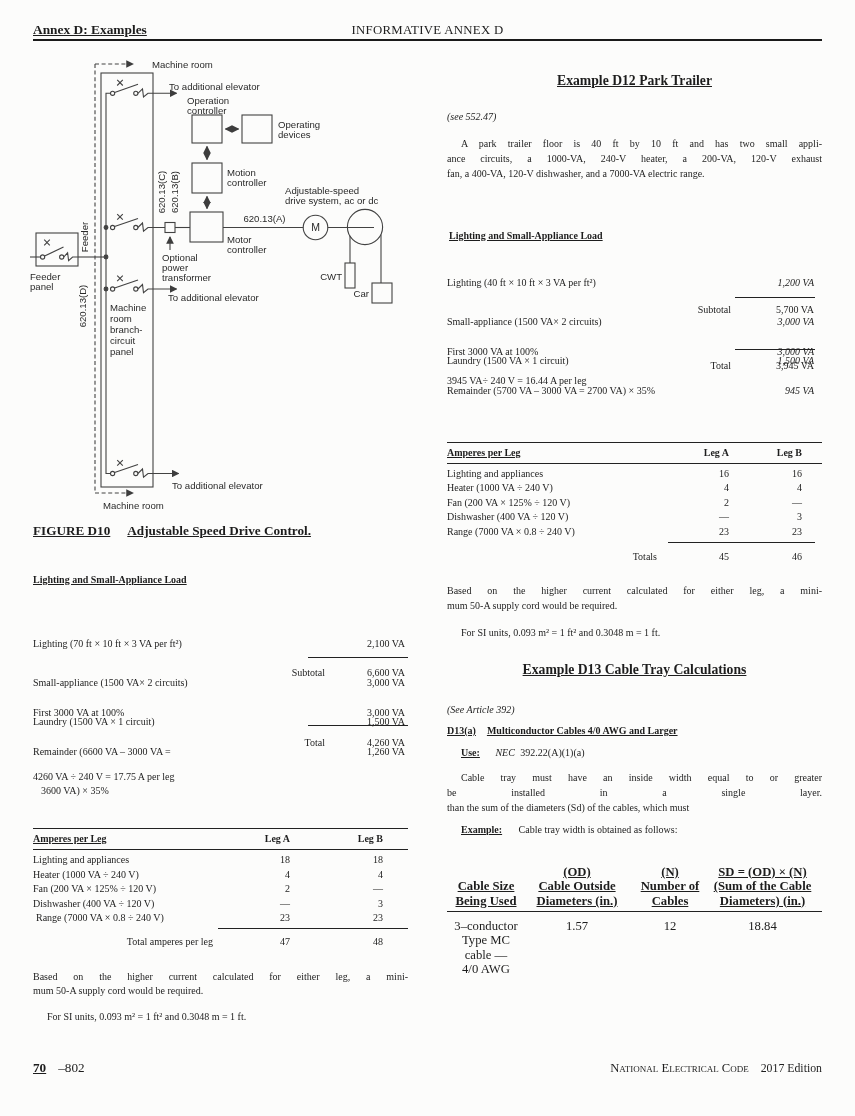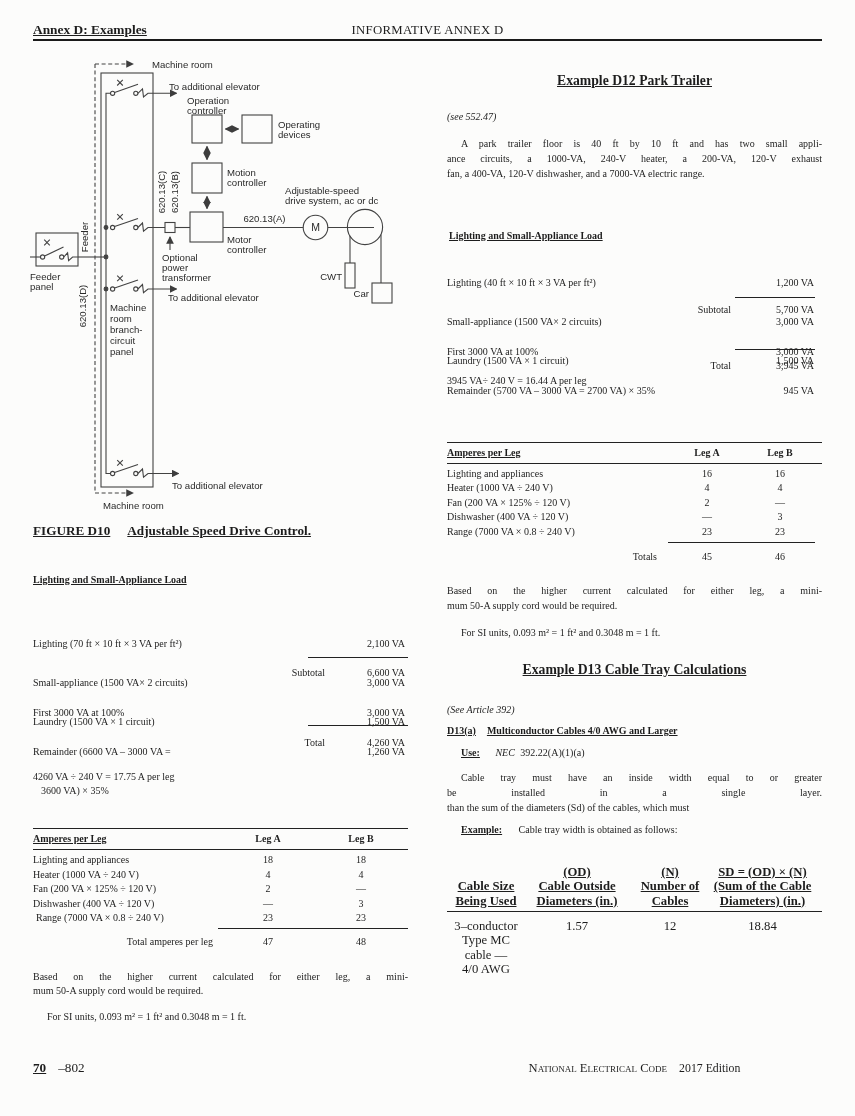--- a/index.html
+++ b/index.html
@@ -5,27 +5,27 @@
   html,body{margin:0;padding:0;background:#ffffff;}
   .page{position:relative;width:855px;height:1116px;background:#fcfcfb;
         font-family:"Liberation Serif","DejaVu Serif",serif;color:#1d1d1d;overflow:hidden;}
   .abs{position:absolute;}
   .b{font-weight:bold;text-decoration:underline;}
   .i{font-style:italic;}
   .sz{font-size:10px;line-height:14.5px;}
   .ctr{text-align:center;}
   .lrow{display:flex;justify-content:space-between;height:15px;margin-top:24px;}
   .val{padding-right:3px;}
-  .valr{padding-right:8px;}
+  .valr{padding-right:8px;font-style:italic;}
   .slab{position:absolute;}
   .sval{position:absolute;}
   .trule{position:absolute;left:0;width:100%;border-top:1.3px solid #222;}
   .prule{position:absolute;border-top:1.3px solid #222;}
   .arow{position:absolute;left:0;width:100%;height:14.5px;}
-  .cc{position:absolute;width:44px;text-align:center;}
+  .cc{position:absolute;width:44px;text-align:right;}
   .tlab{position:absolute;left:0;text-align:right;}
   .plines > div{height:auto;}
   .just > div{text-align:justify;text-align-last:justify;}
   .just > div:last-child{text-align-last:left;}
   .find > div:first-child{padding-left:14px;}
   .lh15 > div{line-height:15px;}
   .lh145 > div{line-height:14.5px;}
   .hrule{position:absolute;border-top:2.4px solid #1a1a1a;}
   .figtext{font-family:"Liberation Sans","DejaVu Sans",sans-serif;font-size:9.6px;fill:#2a2a2a;}
   .sc{font-variant:small-caps;}
@@ -341,17 +341,17 @@
         <div>4/0 AWG</div>
       </div>
     <div class="abs ctr" style="left:80px;top:54.5px;width:100px">1.57</div>
     <div class="abs ctr" style="left:183px;top:54.5px;width:80px">12</div>
     <div class="abs ctr" style="left:256px;top:54.5px;width:119px">18.84</div>
   </div>
 
   <div class="abs" style="left:33px;top:1060px;font-size:13.2px">
     <span class="b">70</span><span style="margin-left:12px">–802</span>
   </div>
-  <div class="abs" style="left:447px;top:1061px;width:375px;text-align:center;font-size:11.8px">
+  <div class="abs" style="left:447px;top:1061px;width:375px;text-align:right;font-size:11.8px">
     <span class="sc" style="font-size:12.6px">National Electrical Code</span><span style="margin-left:12px">2017 Edition</span>
   </div>
 
 </div>
 
 </body></html>

